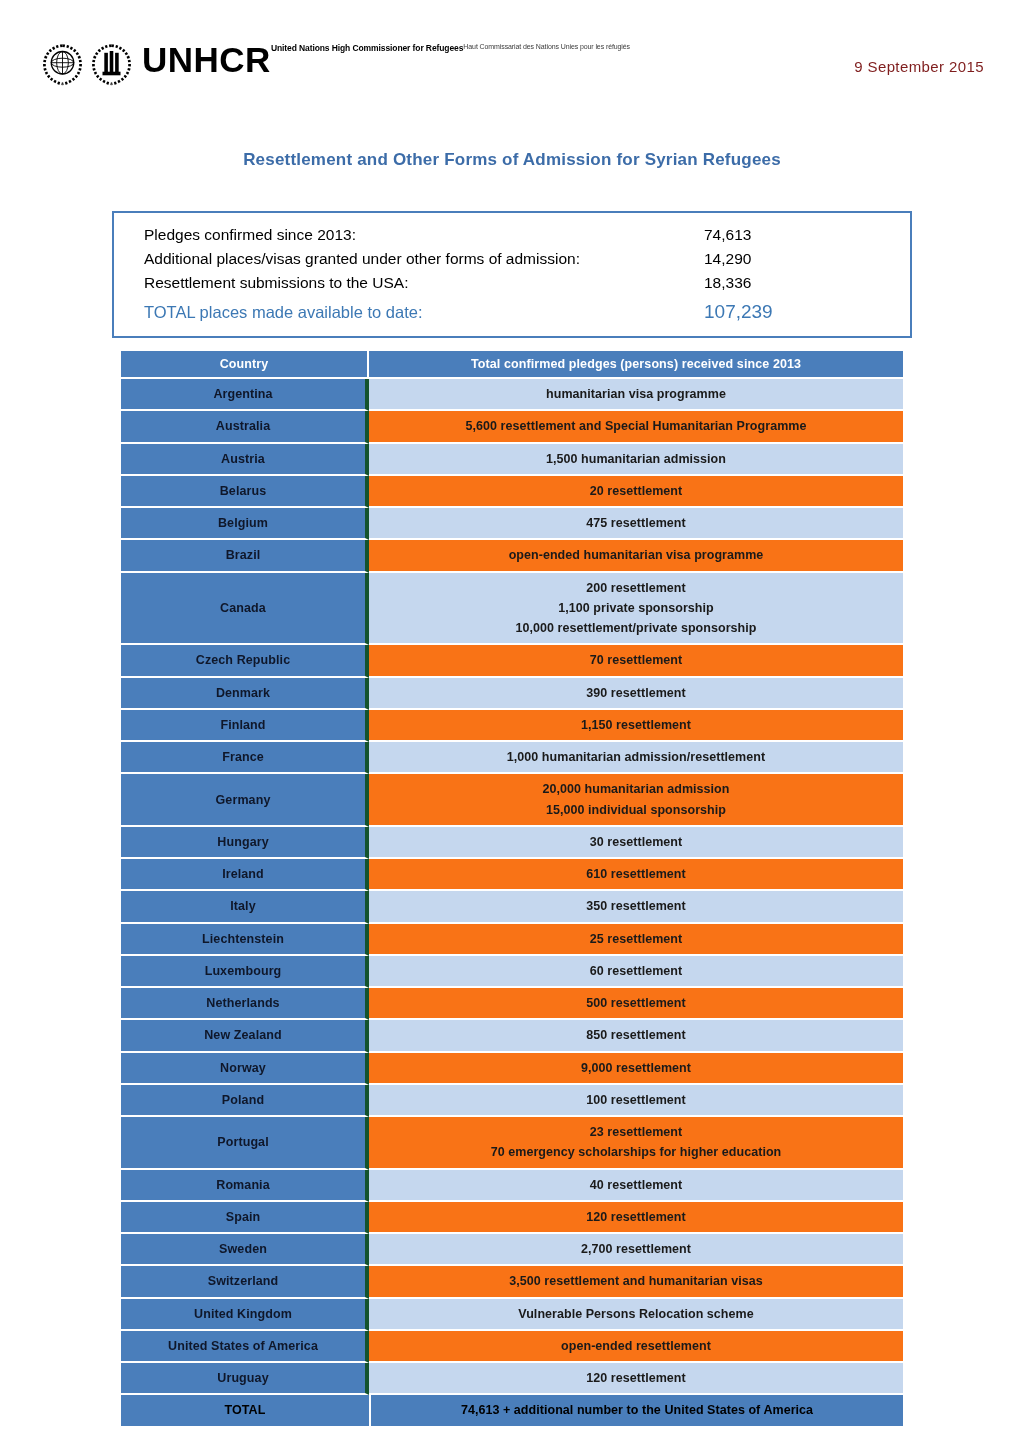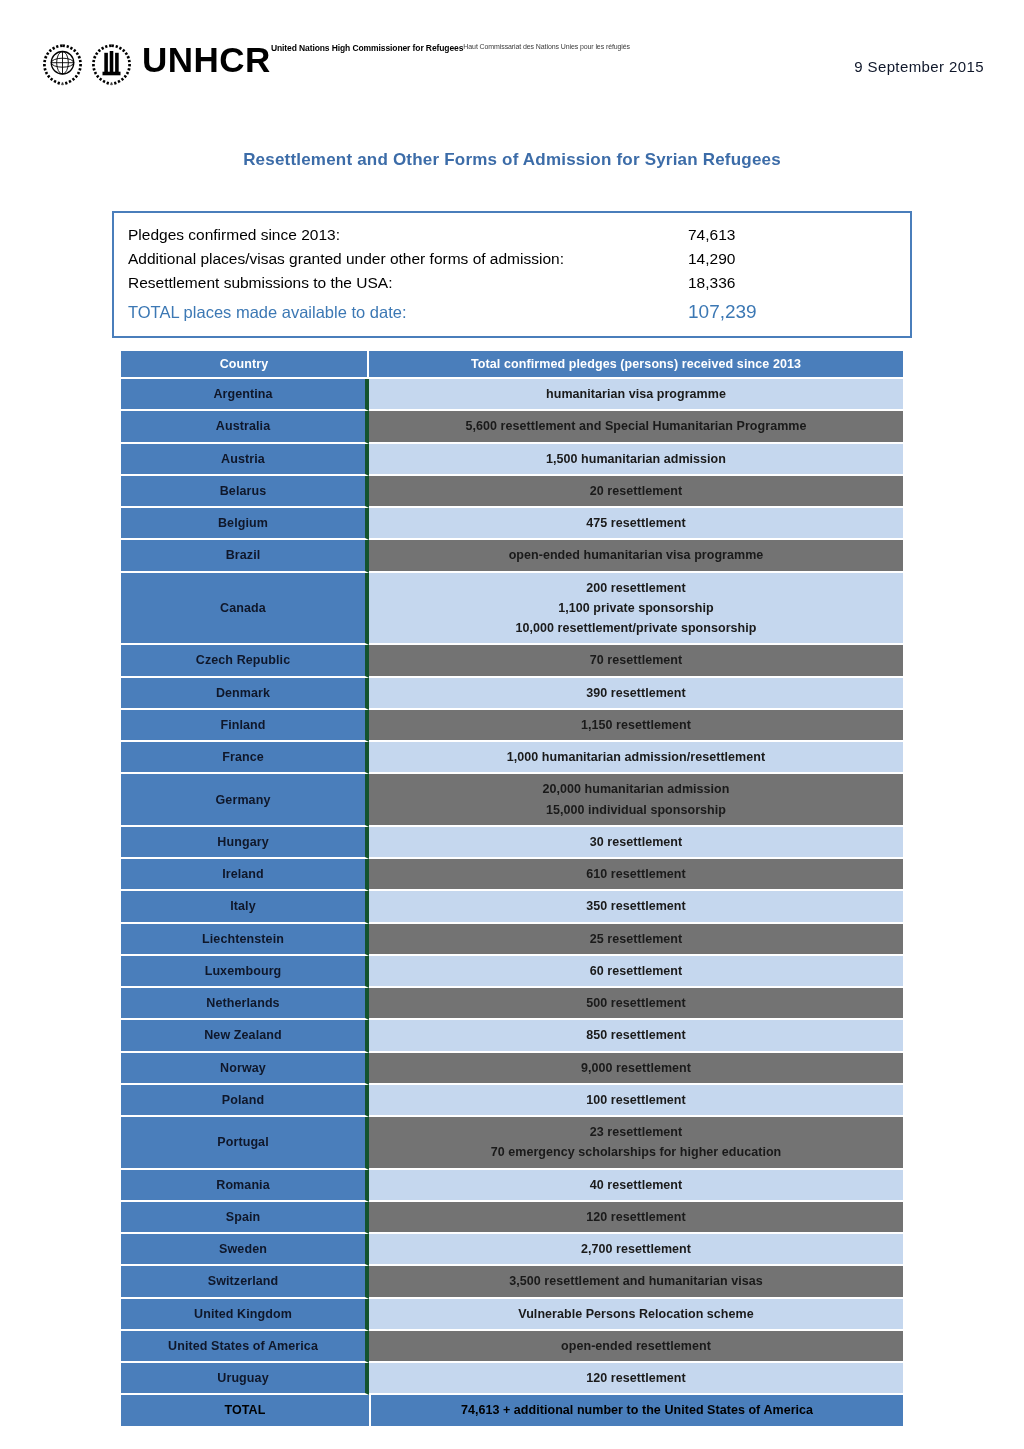--- a/index.html
+++ b/index.html
@@ -68,21 +68,21 @@
     letter-spacing: -0.1px;
     line-height: 1.3;
     color: #111;
     opacity: 0.85;
   }
   .doc-date {
     position: absolute;
     right: 0;
     top: 18px;
     font-size: 15px;
-    color: #0f172a;
+    color: #7f1d1d;
     letter-spacing: 0.4px;
   }
 
   
   .doc-title {
     position: absolute;
     top: 150px;
     left: 0;
     width: 1024px;
     text-align: center;
@@ -93,21 +93,21 @@
   }
 
   
   .summary-box {
     position: absolute;
     top: 211px;
     left: 112px;
     width: 800px;
     border: 2px solid #4a7ebb;
     box-sizing: border-box;
-    padding: 10px 14px 10px 14px;
+    padding: 10px 14px 10px 30px;
     background: #ffffff;
   }
   .summary-row {
     display: flex;
     align-items: baseline;
     font-size: 15.5px;
     line-height: 1.55;
     color: #000;
   }
   .summary-row .s-label {
@@ -172,21 +172,21 @@
   }
   td.detail-cell {
     color: #1a1a1a;
     font-size: 12.5px;
     font-weight: bold;
     border-bottom: 2px solid #ffffff;
     padding: 5px 6px;
     line-height: 1.62;
     letter-spacing: 0.05px;
   }
-  td.detail-cell.shade-a { background: #737373; }
+  td.detail-cell.shade-a { background: #f97316; }
   td.detail-cell.shade-b { background: #c5d7ee; }
 
   tr.total-row td.country-cell,
   tr.total-row td.detail-cell {
     background: #4a7ebb;
     color: #000000;
     font-weight: bold;
     border-bottom: none;
   }
   tr.total-row td.detail-cell { border-left: 2px solid #ffffff; }

